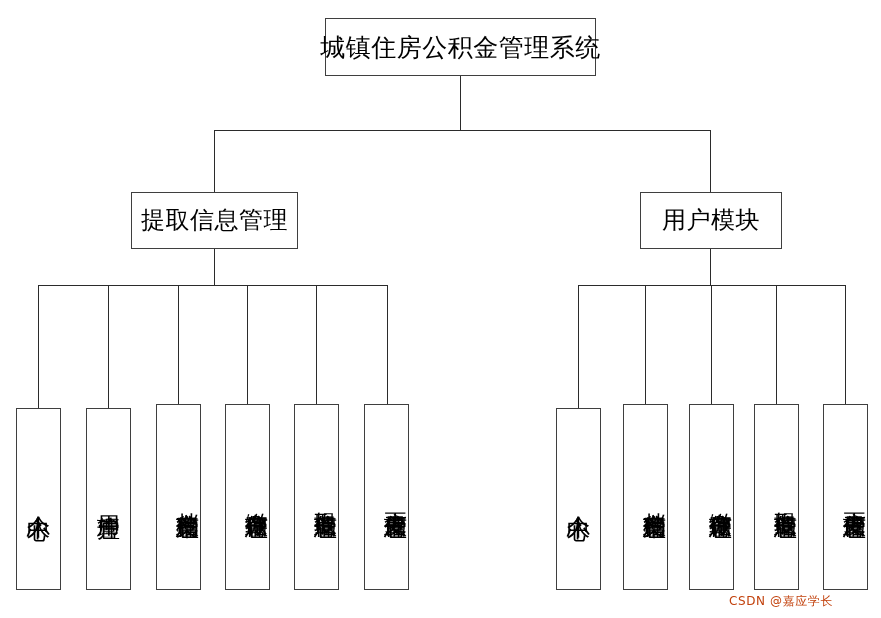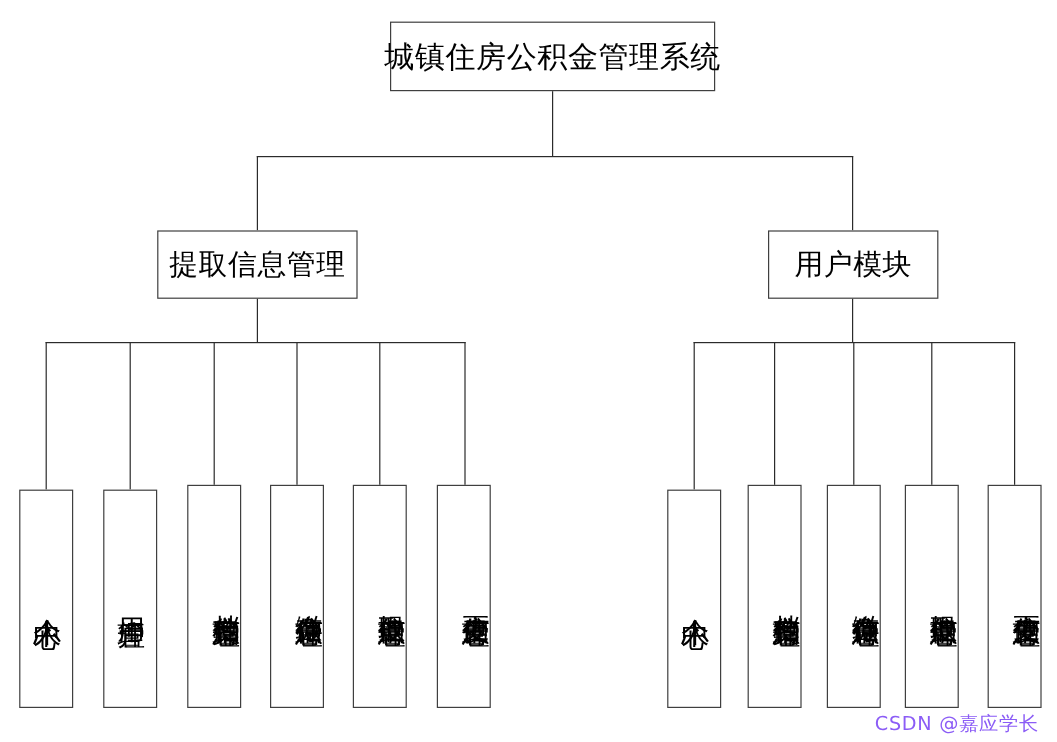--- a/index.html
+++ b/index.html
@@ -51,22 +51,22 @@
     align-items: center;
   }
   .edge {
     position: absolute;
     background: #2b2b2b;
   }
   .edge.v { width: 1px; }
   .edge.h { height: 1px; }
   .watermark {
     position: absolute;
-    color: #8b5cf6;
-    font-size: 16px;
+    color: #c2410c;
+    font-size: 12px;
     letter-spacing: 0.6px;
     white-space: nowrap;
     user-select: none;
     text-align: right;
   }
 </style>
 </head>
 <body>
 
 <div id="canvas">

